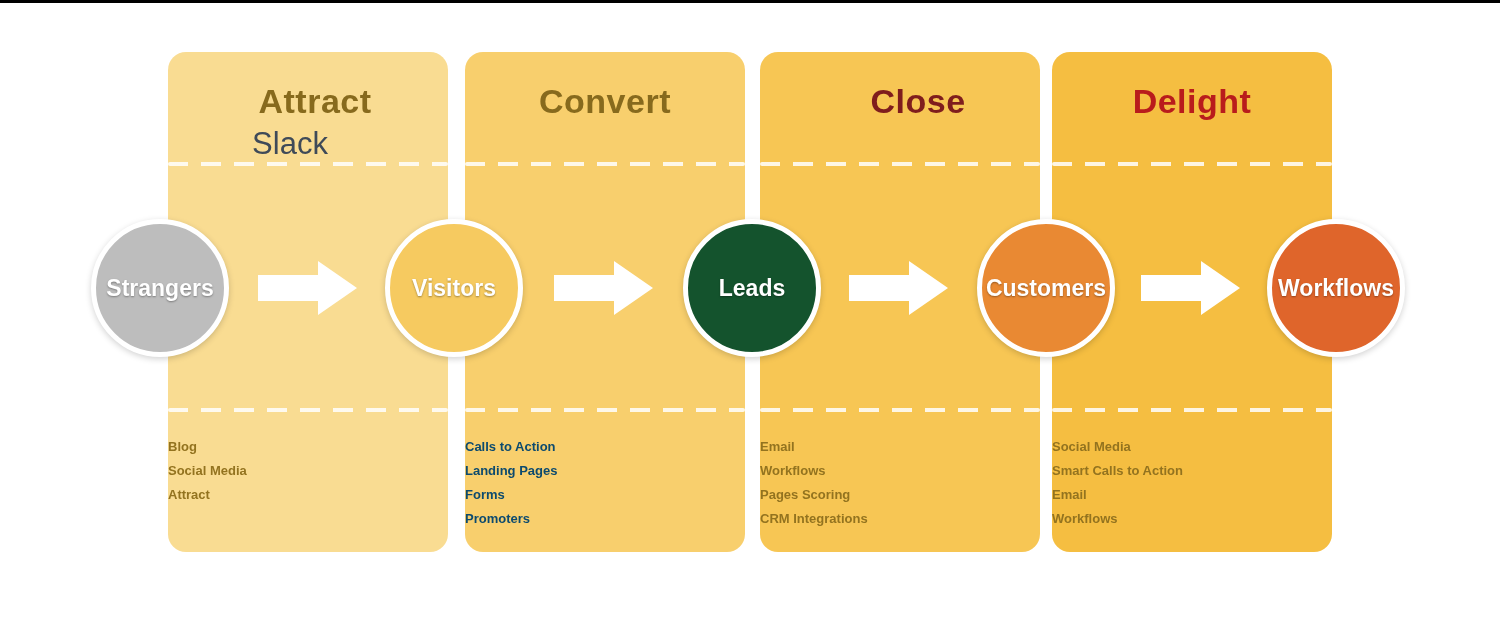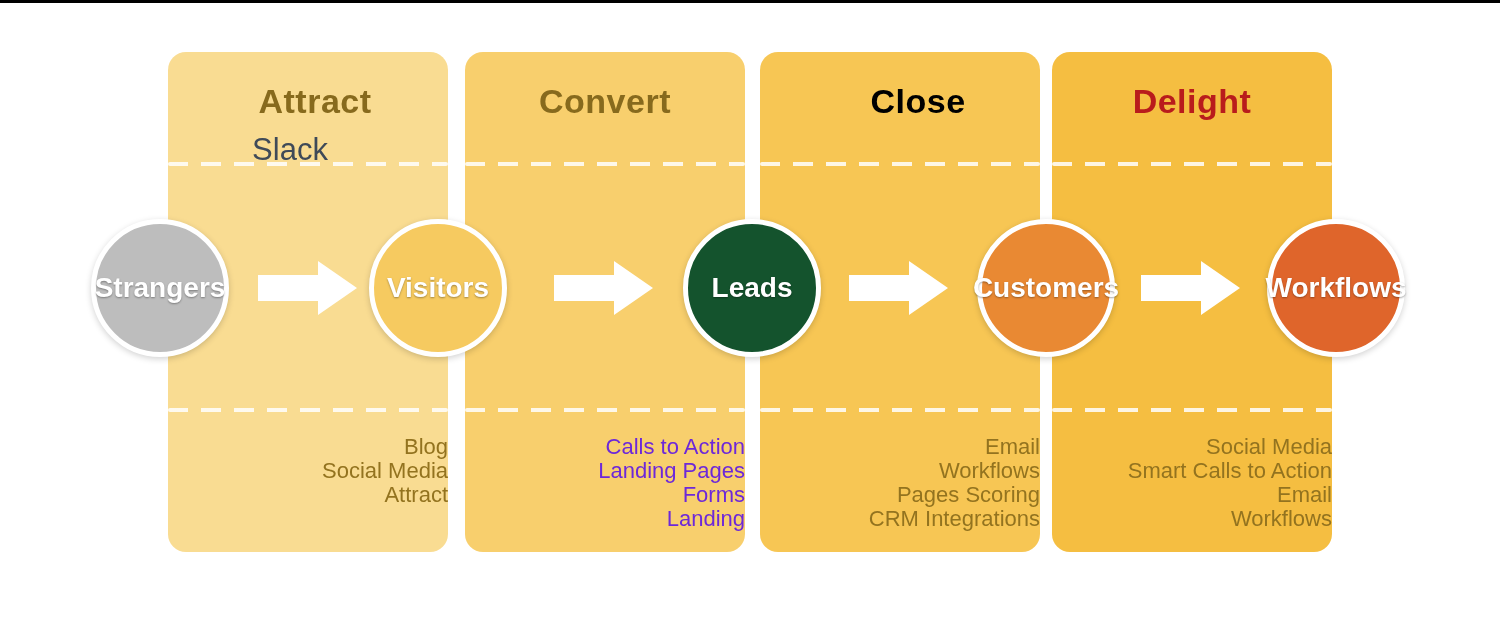--- a/index.html
+++ b/index.html
@@ -22,40 +22,40 @@
   .dash {
     position:absolute; left:0; right:0; height:4px; border-radius:2px;
     background:repeating-linear-gradient(90deg,
       rgba(255,255,255,0.85) 0px, rgba(255,255,255,0.85) 20px,
       rgba(255,255,255,0)    20px, rgba(255,255,255,0)    33px);
   }
   .dash-top { top:110px; }
   .dash-bottom { top:356px; }
 
   .tools {
-    position:absolute; top:383px; left:0; right:0; text-align:right;
-    font-size:22px; font-weight:normal; line-height:24px;
+    position:absolute; top:383px; left:0; right:0; text-align:left;
+    font-size:13px; font-weight:bold; line-height:24px;
   }
 
   .persona {
     position:absolute; top:219px; width:128px; height:128px; border-radius:50%;
     border:5px solid #ffffff; box-shadow:0 2px 6px rgba(0,0,0,0.18);
     display:flex; align-items:center; justify-content:center;
   }
-  .p-1 { left:91px; } .p-2 { left:369px;text-align:center; } .p-3 { left:683px; } .p-4 { left:977px; } .p-5 { left:1267px; }
+  .p-1 { left:91px; } .p-2 { left:385px;text-align:center; } .p-3 { left:683px; } .p-4 { left:977px; } .p-5 { left:1267px; }
   .persona-label {
-    color:#ffffff; font-size:28px; font-weight:bold; white-space:nowrap;
+    color:#ffffff; font-size:23px; font-weight:bold; white-space:nowrap;
     text-shadow:0 1px 2px rgba(0,0,0,0.35);
   }
 
   .arrow { position:absolute; top:260px; width:100px; height:56px; }
   .a-1 { left:258px; } .a-2 { left:554px; } .a-3 { left:849px; } .a-4 { left:1141px; }
 
   .slack-label {
-    position:absolute; left:168px; top:132px; width:244px; text-align:center;
+    position:absolute; left:168px; top:126px; width:244px; text-align:center;
     font-size:31px; font-weight:normal; z-index:5;
   }
 </style>
 </head>
 <body>
 
 <div class="canvas">
 
   <div class="top-bar" style="background-color: rgb(0, 0, 0);"></div>
 
@@ -67,30 +67,30 @@
       <div>Blog</div>
       <div>Social Media</div>
       <div>Attract</div>
     </div>
   </div>
 
   <div class="column col-2" style="background-color: rgb(248, 207, 109);">
     <div class="col-title" style="color: rgb(135, 106, 29); text-align: center;">Convert</div>
     <div class="dash dash-top"></div>
     <div class="dash dash-bottom"></div>
-    <div class="tools" style="color: #6d28d9; margin-left: 43px;">
+    <div class="tools" style="color: #0c4a6e;">
       <div>Calls to Action</div>
       <div>Landing Pages</div>
       <div>Forms</div>
-      <div>Landing</div>
+      <div>Promoters</div>
     </div>
   </div>
 
   <div class="column col-3" style="background-color: rgb(247, 198, 84);">
-    <div class="col-title" style="color: #000000; margin-left: 36px;">Close</div>
+    <div class="col-title" style="color: #7f1d1d; margin-left: 36px;">Close</div>
     <div class="dash dash-top"></div>
     <div class="dash dash-bottom"></div>
     <div class="tools" style="color: rgb(147, 115, 31);">
       <div>Email</div>
       <div>Workflows</div>
       <div>Pages Scoring</div>
       <div>CRM Integrations</div>
     </div>
   </div>
 

